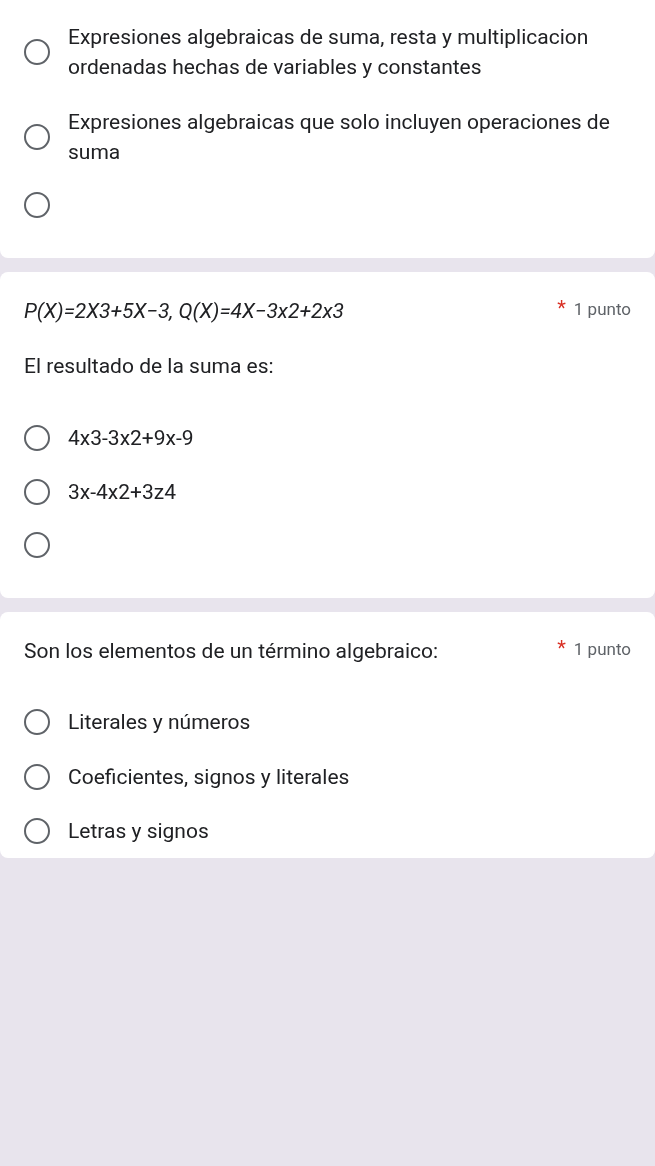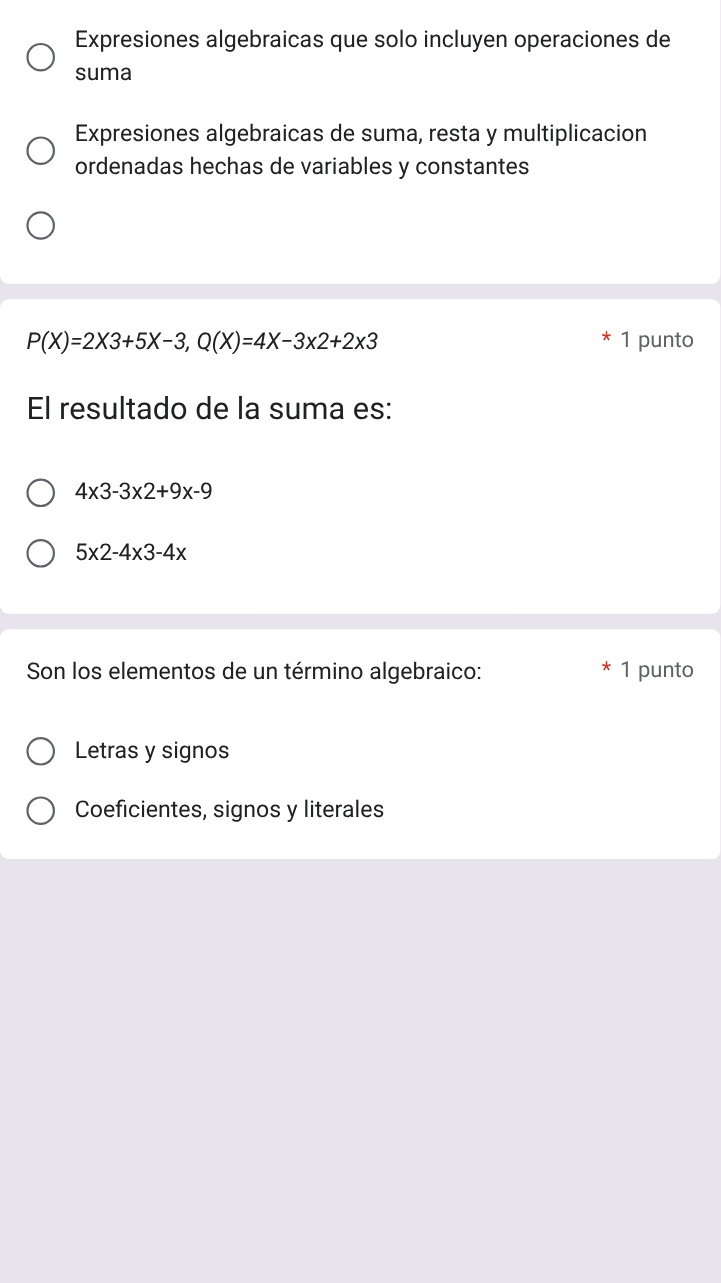--- a/index.html
+++ b/index.html
@@ -29,25 +29,25 @@
   .question-title em {
     font-style: italic;
   }
   .asterisk {
     color: #d93025;
     font-size: 20px;
     margin-left: 4px;
   }
   .points {
     color: #5f6368;
-    font-size: 20px;
+    font-size: 17px;
     white-space: nowrap;
   }
   .subtitle {
-    font-size: 28px;
+    font-size: 21px;
     line-height: 1.5;
     margin-top: 24px;
     margin-bottom: 16px;
   }
   .options {
     margin-top: 28px;
   }
   .option {
     display: flex;
     align-items: center;
@@ -84,25 +84,25 @@
     gap: 8px;
   }
 </style>
 </head>
 <body>
 
 <div class="card first">
   <div class="options" style="margin-top:0;">
     <div class="option">
       <span class="radio"></span>
-      <span class="option-label">Expresiones algebraicas que solo incluyen operaciones de suma</span>
+      <span class="option-label">Expresiones algebraicas de suma, resta y multiplicacion ordenadas hechas de variables y constantes</span>
     </div>
     <div class="option">
       <span class="radio"></span>
-      <span class="option-label">Expresiones algebraicas de suma, resta y multiplicacion ordenadas hechas de variables y constantes</span>
+      <span class="option-label">Expresiones algebraicas que solo incluyen operaciones de suma</span>
     </div>
     <div class="option">
       <span class="radio"></span>
     </div>
   </div>
 </div>
 
 <div class="card">
   <div class="q2-title-row">
     <div class="left">
@@ -114,38 +114,45 @@
     </div>
   </div>
   <div class="subtitle">El resultado de la suma es:</div>
   <div class="options">
     <div class="option">
       <span class="radio"></span>
       <span class="option-label">4x3-3x2+9x-9</span>
     </div>
     <div class="option">
       <span class="radio"></span>
-      <span class="option-label">5x2-4x3-4x</span>
+      <span class="option-label">3x-4x2+3z4</span>
+    </div>
+    <div class="option">
+      <span class="radio"></span>
     </div>
   </div>
 </div>
 
-<div class="card" style="margin-bottom:0; padding-bottom:16px;">
+<div class="card" style="margin-bottom:0; padding-bottom:0;">
   <div class="q2-title-row">
     <div class="left">
       <span class="question-title">Son los elementos de un término algebraico:</span>
     </div>
     <div class="right">
       <span class="asterisk">*</span>
       <span class="points">1 punto</span>
     </div>
   </div>
   <div class="options">
     <div class="option">
       <span class="radio"></span>
-      <span class="option-label">Letras y signos</span>
+      <span class="option-label">Literales y números</span>
     </div>
     <div class="option">
       <span class="radio"></span>
       <span class="option-label">Coeficientes, signos y literales</span>
     </div>
+    <div class="option">
+      <span class="radio"></span>
+      <span class="option-label">Letras y signos</span>
+    </div>
   </div>
 </div>
 
 </body></html>

